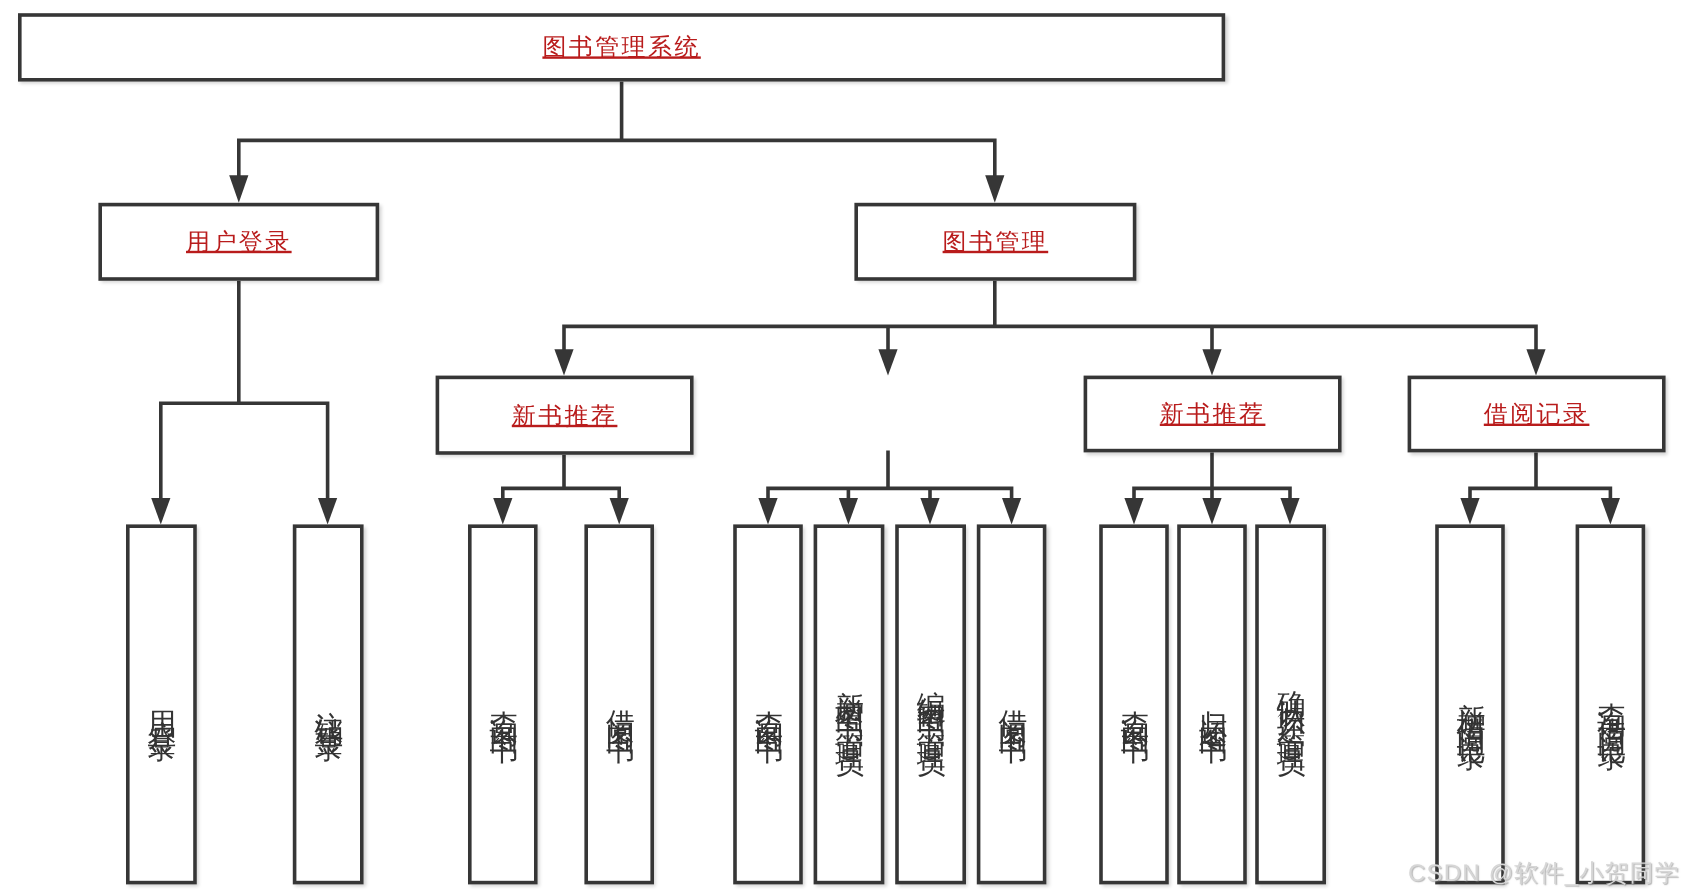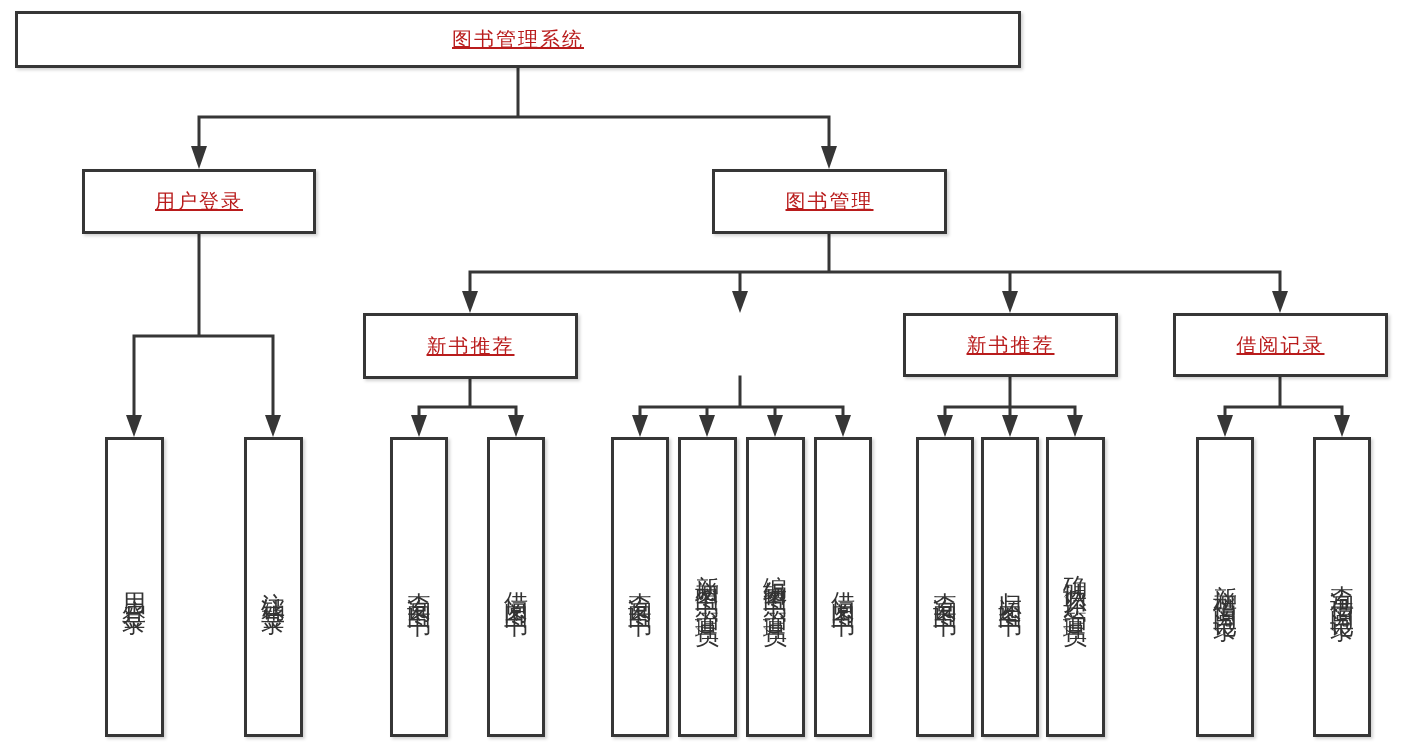--- a/index.html
+++ b/index.html
@@ -137,13 +137,14 @@
   <div class="vnode w59" style="left:746px;">编辑图书（管理员）</div>
   <div class="vnode w58" style="left:814px;">借阅图书</div>
 
   <div class="vnode w58" style="left:916px;">查询图书</div>
   <div class="vnode w58" style="left:981px;">归还图书</div>
   <div class="vnode w59" style="left:1046px;">确认归还（管理员）</div>
 
   <div class="vnode w58" style="left:1196px;">新增借阅记录</div>
   <div class="vnode w58" style="left:1313px;">查询借阅记录</div>
 
+  <div class="watermark">CSDN @软件_小贺同学</div>
 </div>
 
 </body></html>

